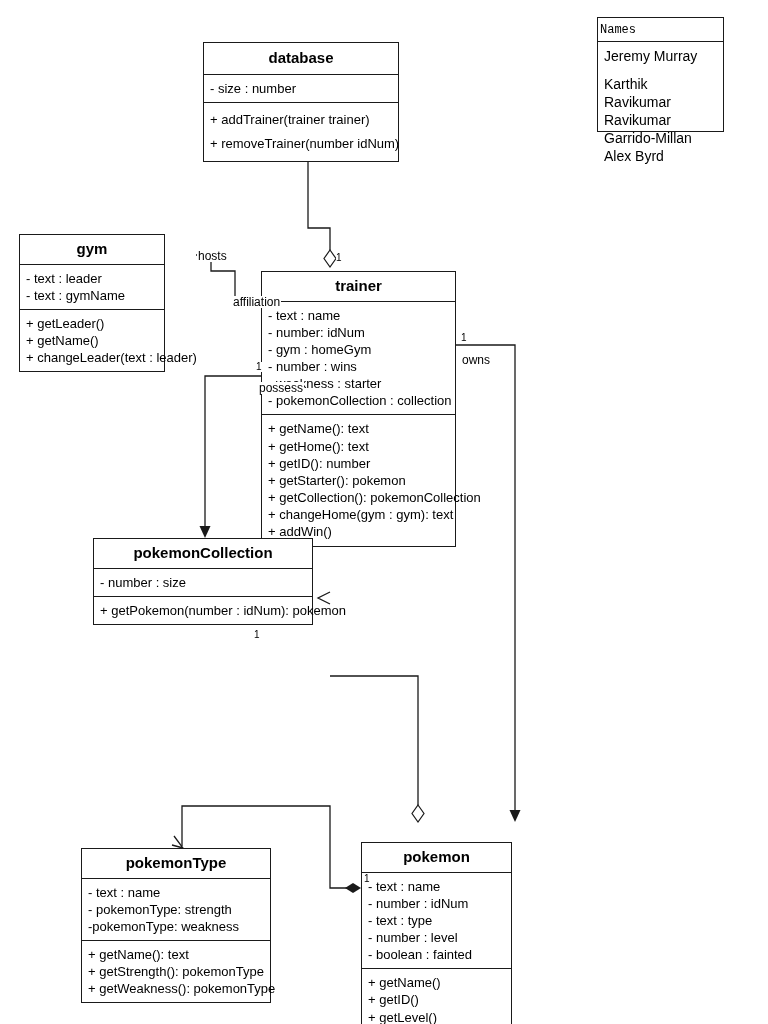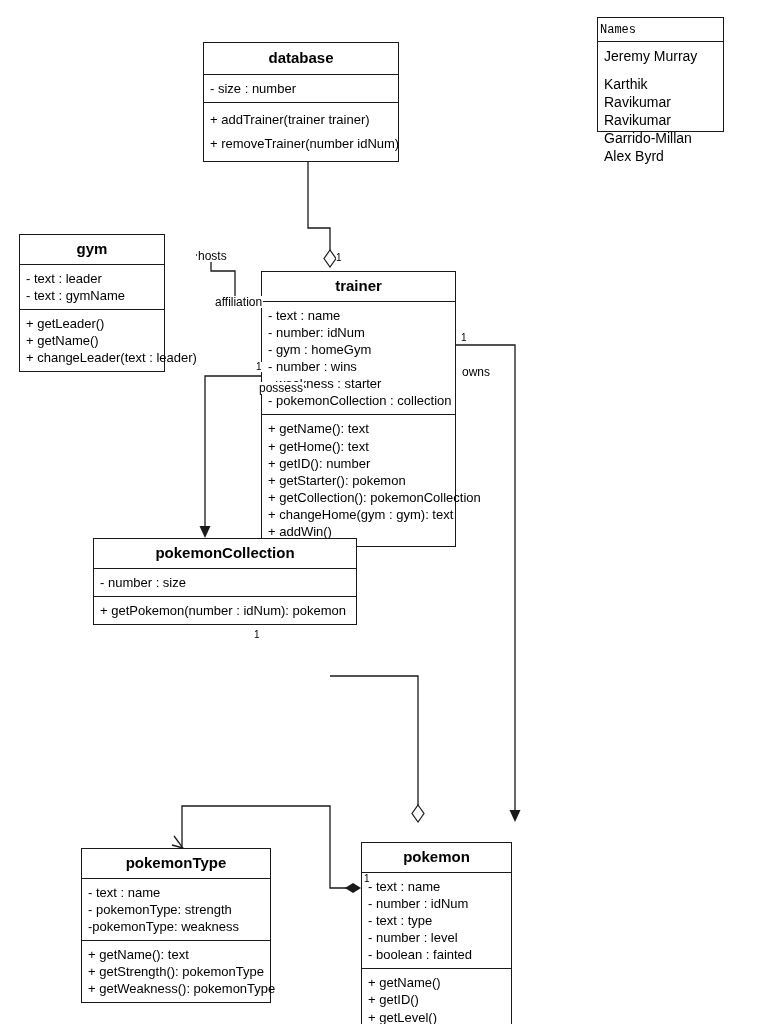--- a/index.html
+++ b/index.html
@@ -55,21 +55,21 @@
   .uml-row {
     white-space: nowrap;
   }
   .spaced .uml-row {
     padding: 3.5px 0;
   }
   
   #cls-database { left: 203px; top: 42px;  width: 196px; }
   #cls-gym      { left: 19px;  top: 228px; width: 146px; margin-top: 6px; }
   #cls-trainer  { left: 261px; top: 271px; width: 195px; }
-  #cls-pokecoll { left: 93px;  top: 538px; width: 264px; }
+  #cls-pokecoll { left: 93px;  top: 538px; width: 220px; }
   #cls-poketype { left: 81px;  top: 848px; width: 190px; }
   #cls-pokemon  { left: 361px; top: 822px; width: 151px; margin-top: 20px; }
 
   #cls-database .uml-title { padding: 7px 4px; }
   #cls-pokemon  .uml-title { padding: 6px 4px; }
 
   
   #names-box {
     position: absolute;
     left: 597px; top: 17px;
@@ -238,25 +238,25 @@
     <div class="uml-section">
       <div class="uml-row">+ getName()</div>
       <div class="uml-row">+ getID()</div>
       <div class="uml-row">+ getLevel()</div>
       <div class="uml-row">+ isFainted()</div>
     </div>
   </div>
 
   <div class="edge-label" style="left:197px; top:250px;">hosts</div>
 
-  <div class="edge-label" style="left:214px; top:296px;">affiliation</div>
+  <div class="edge-label" style="left:232px; top:296px;">affiliation</div>
 
   <div class="edge-label" style="left:258px; top:382px;">possess</div>
 
-  <div class="edge-label" style="left:461px; top:354px;margin-top:12px;">owns</div>
+  <div class="edge-label" style="left:461px; top:354px;">owns</div>
 
   <div class="mult" style="left:336px; top:253px;">1</div>
 
   <div class="mult" style="left:461px; top:333px;">1</div>
 
   <div class="mult" style="left:256px; top:362px;">1</div>
 
   <div class="mult" style="left:254px; top:630px;">1</div>
 
   <div class="mult" style="left:364px; top:874px;">1</div>

